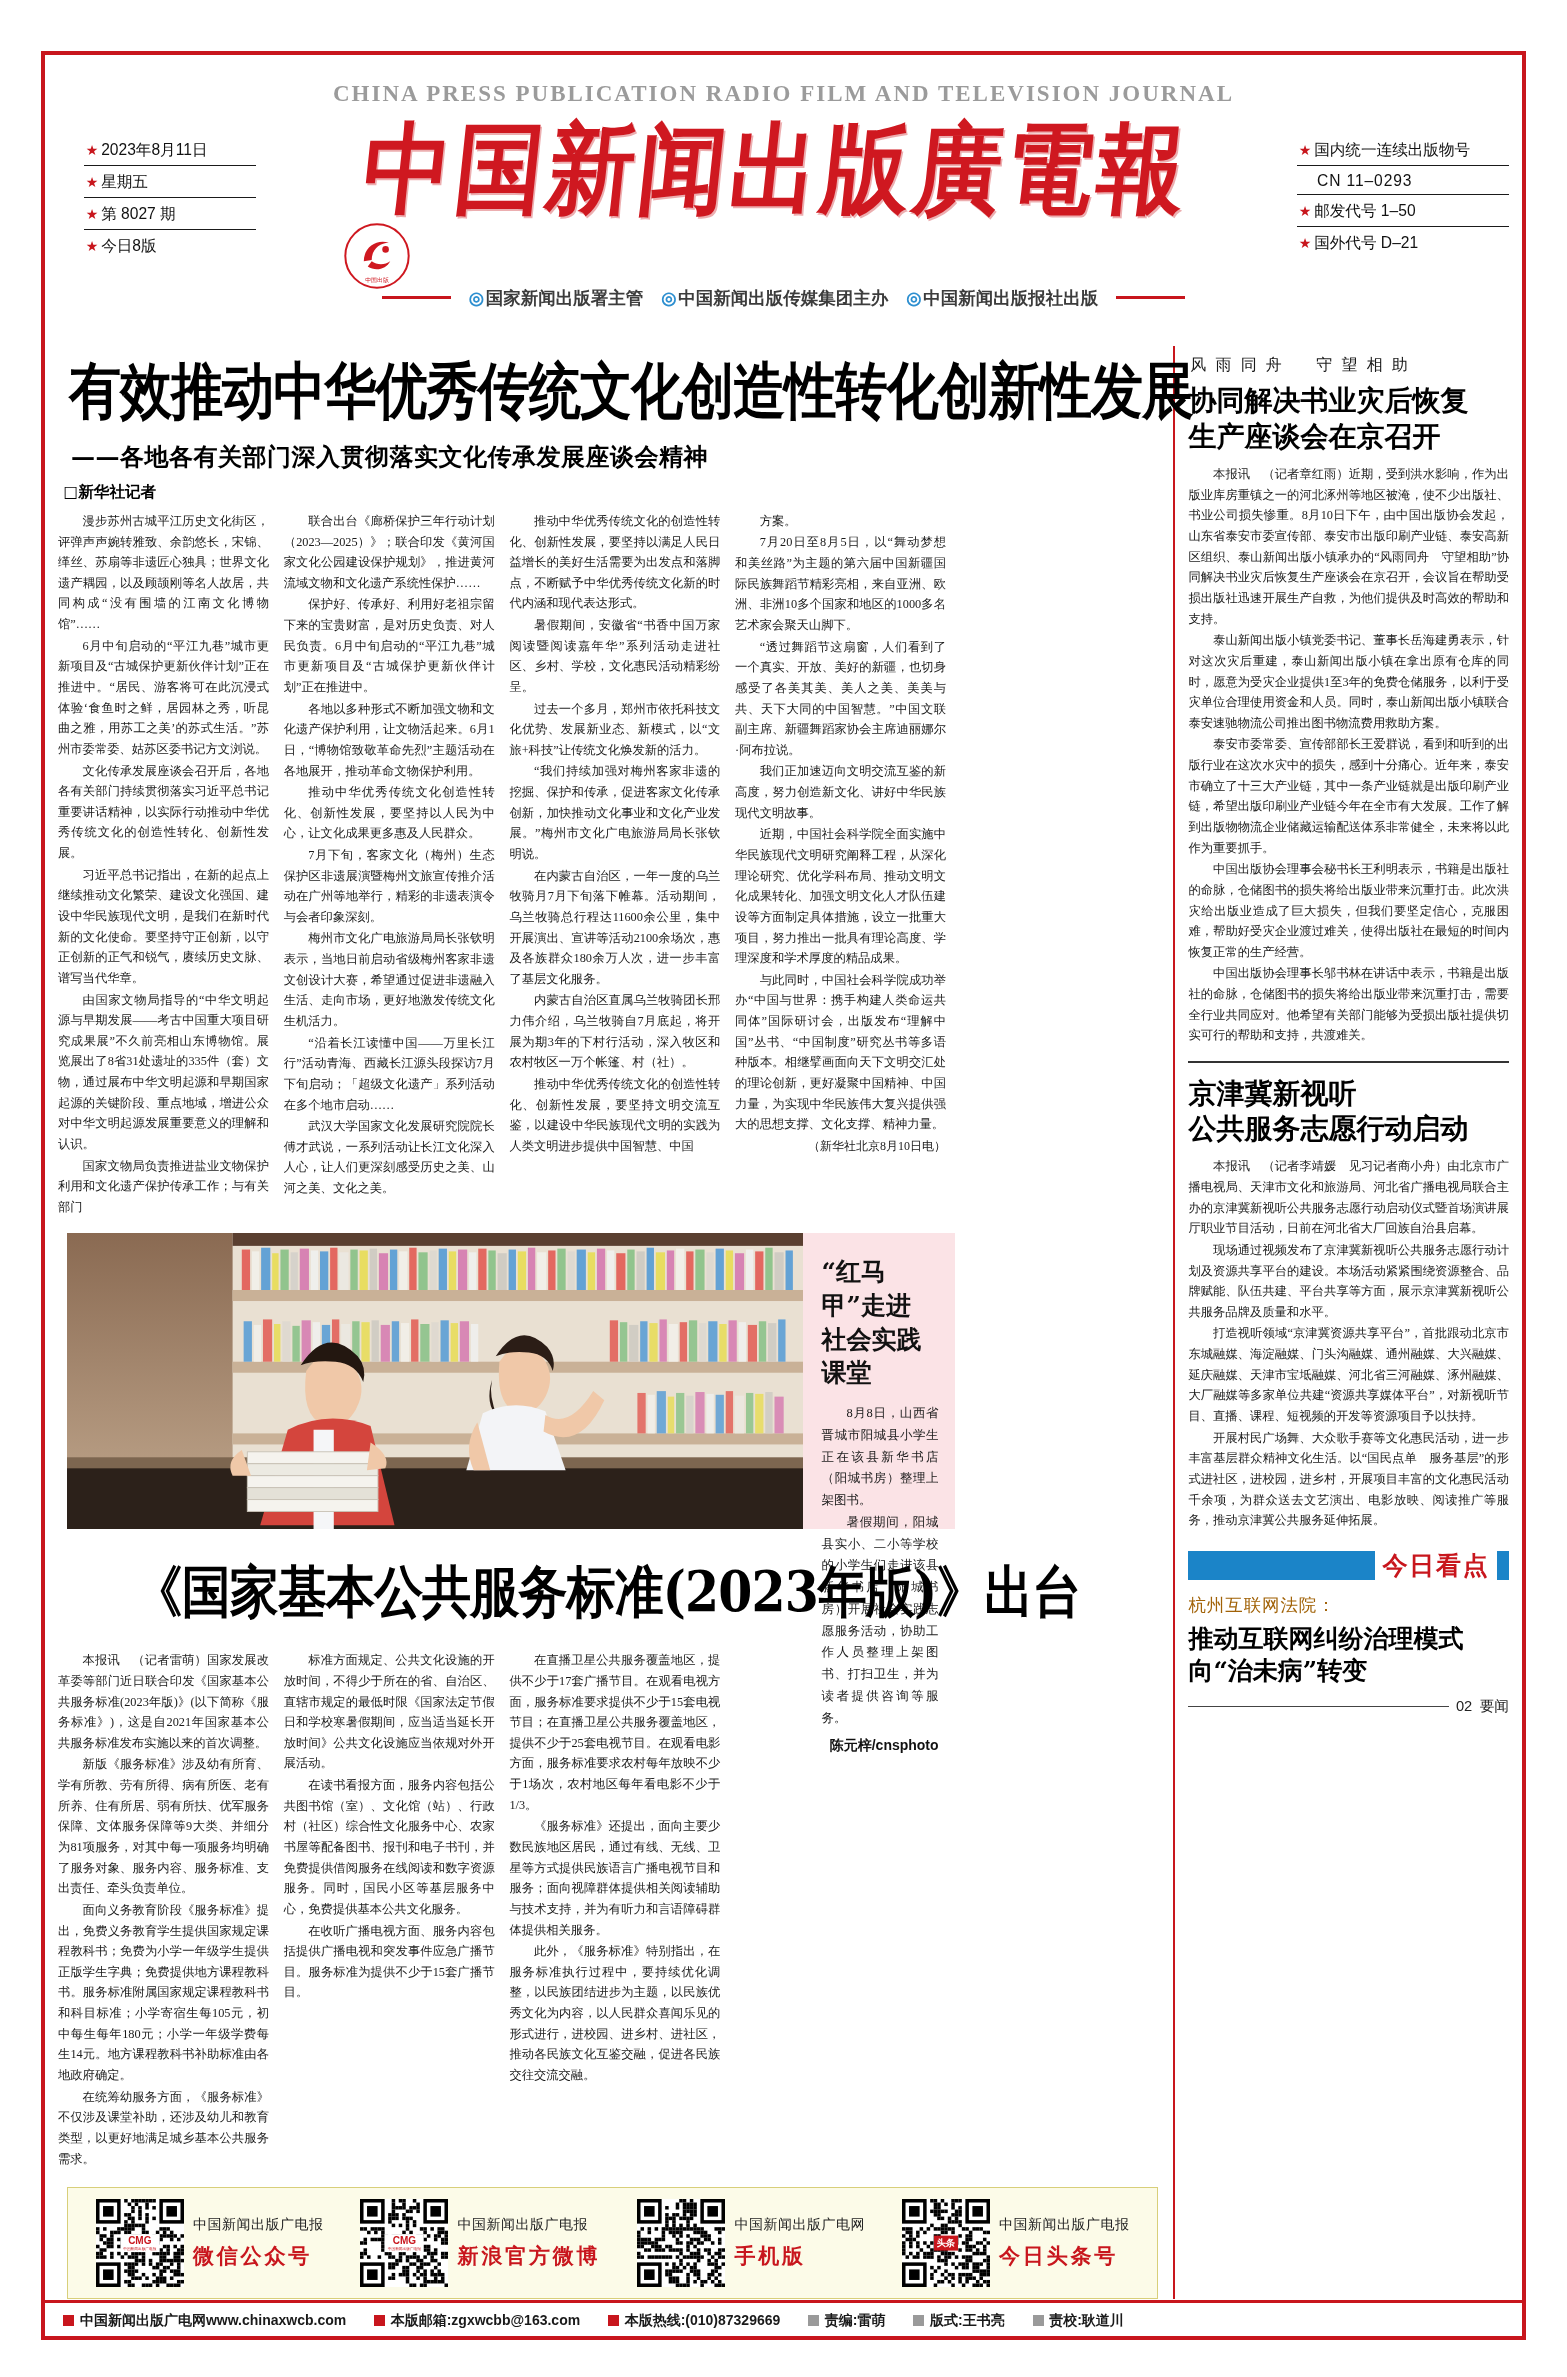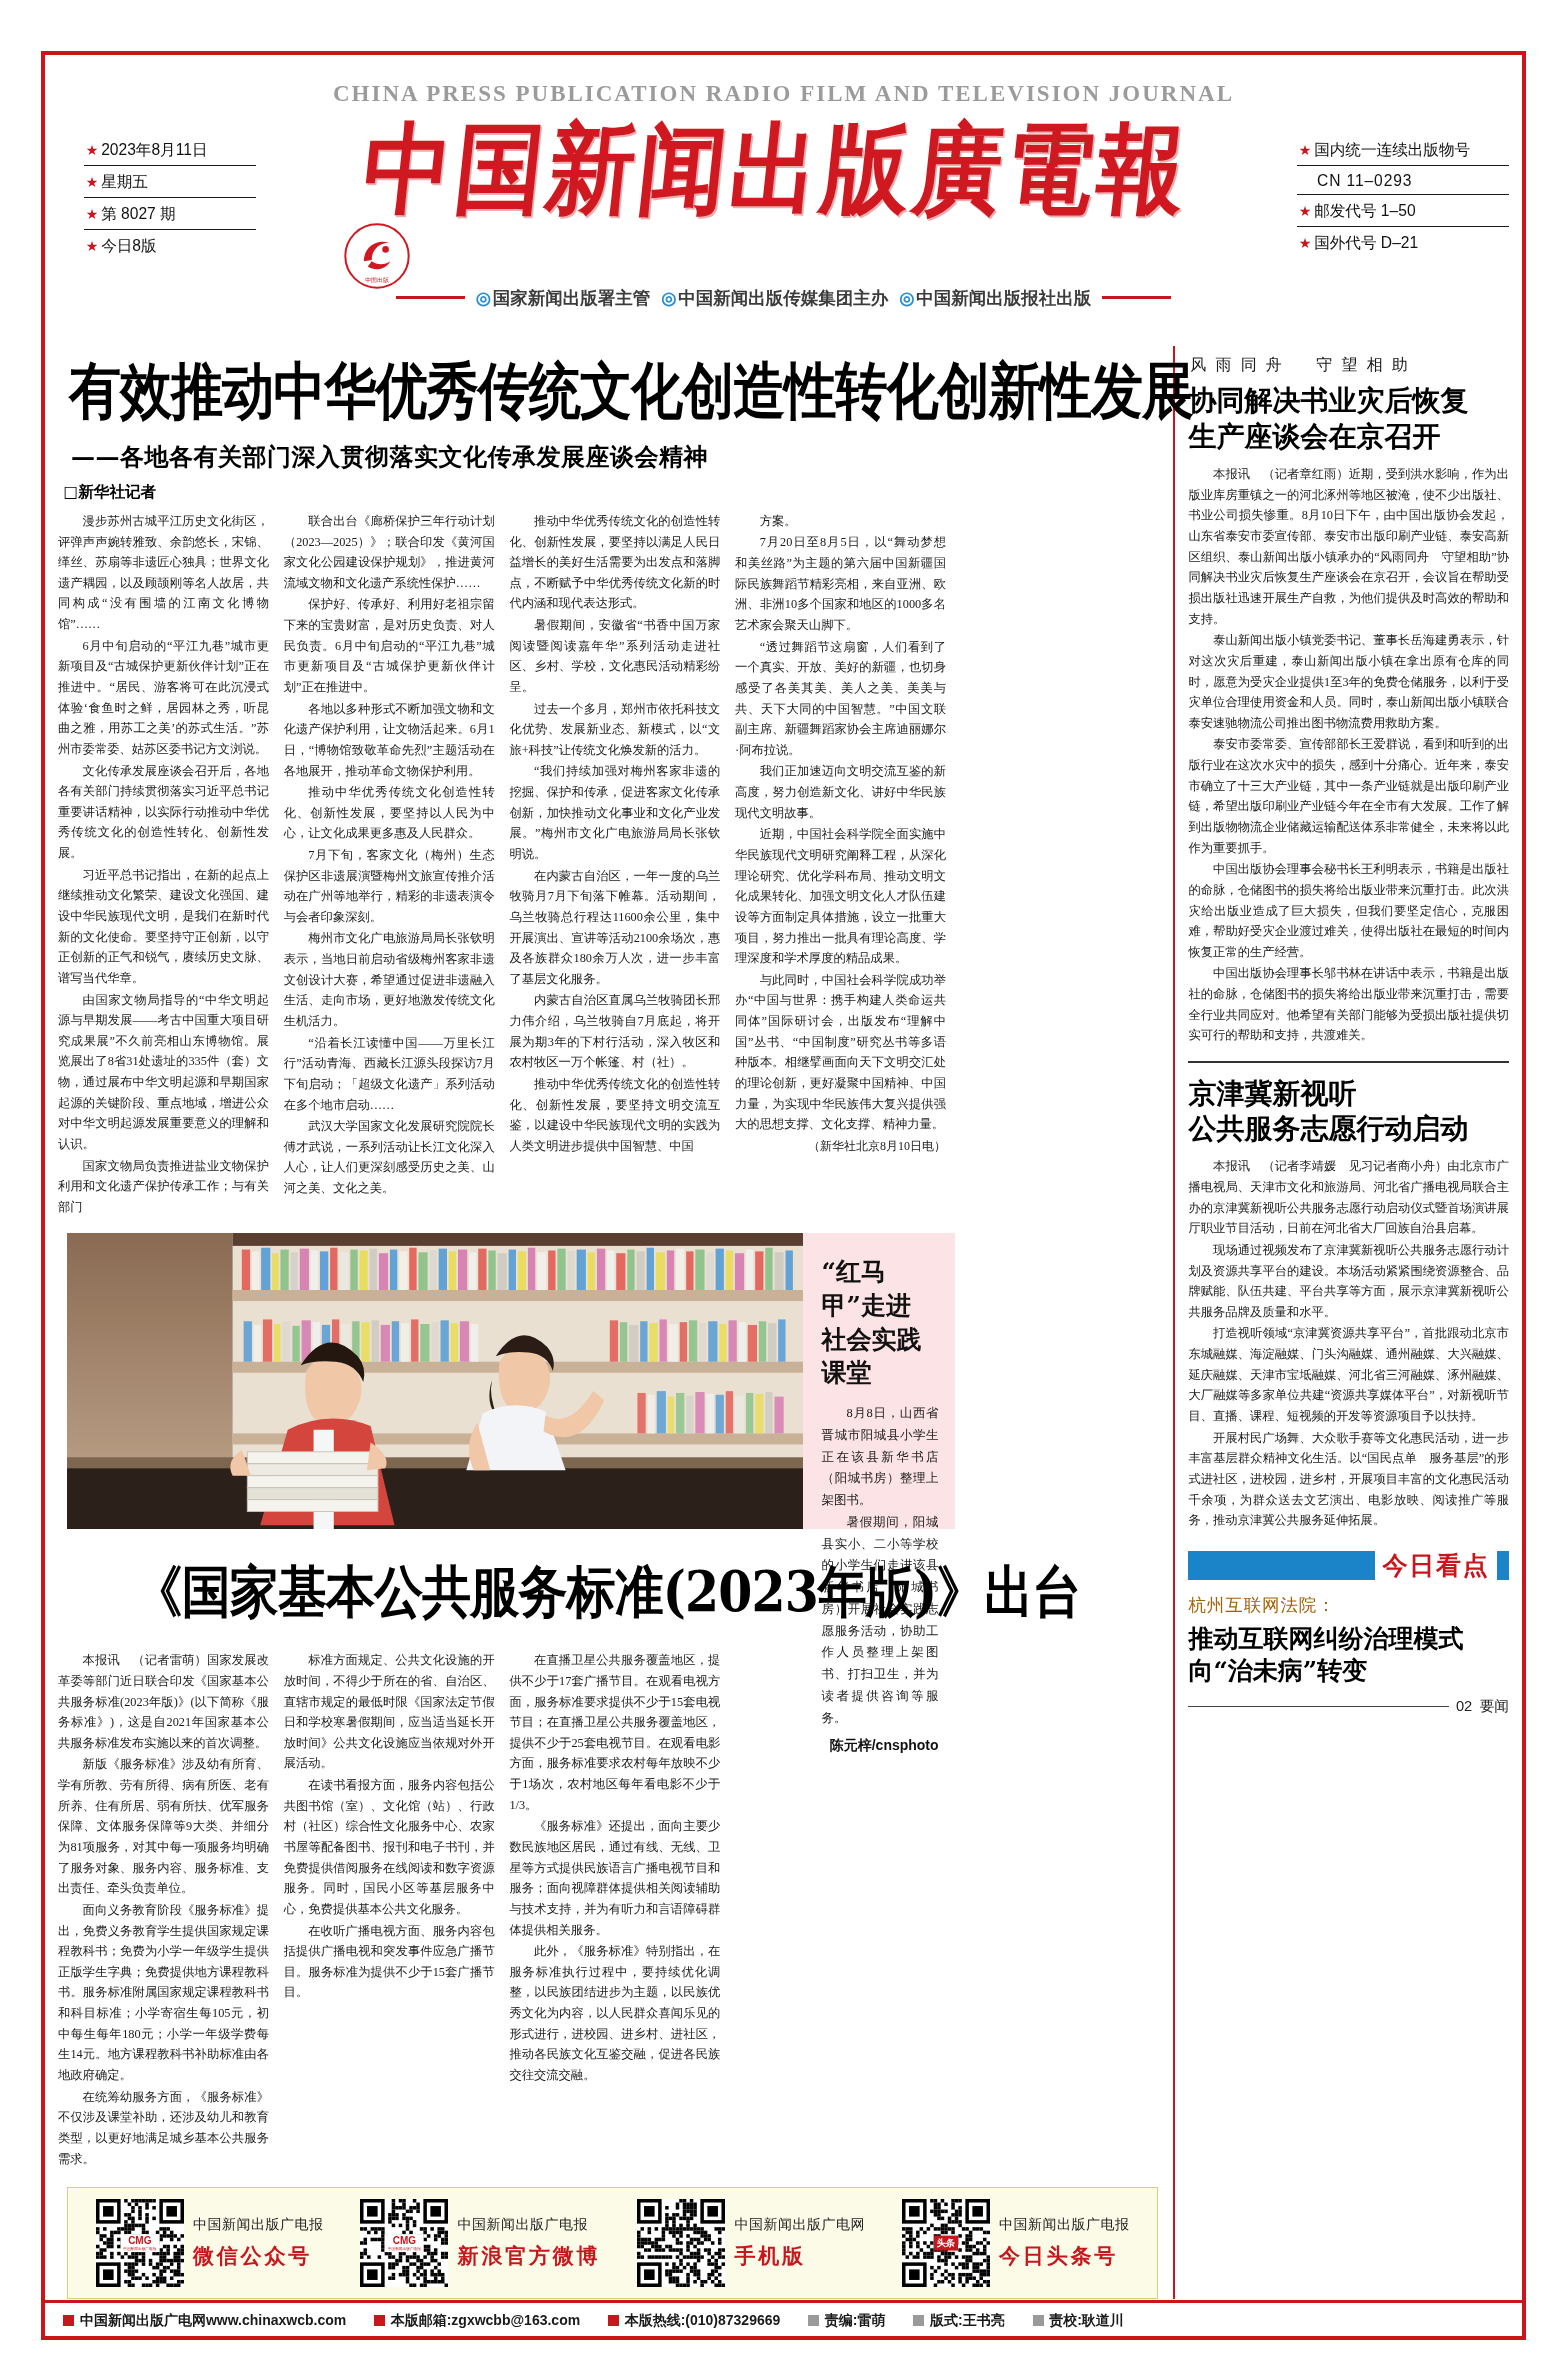--- a/index.html
+++ b/index.html
@@ -61,21 +61,21 @@
     text-shadow: 1.8px 1.8px 0 rgba(200,22,29,.35);
     margin-top: 3.7px;
   }
   .seal {
     position: absolute;
     left: 88px; top: 109px;
     width: 66px; height: 66px;
   }
   .credits {
     display: flex; align-items: center; justify-content: center;
-    gap: 11px; margin-top: 24px;
+    gap: 18px; margin-top: 24px;
   }
   .cred-rule { height: 3.7px; background: #c8161d; width: 69px; }
   .cred-item {
     font-family: "Liberation Sans", sans-serif;
     font-weight: 700;
     font-size: 17.5px; color: #3c3c3c;
     white-space: nowrap;
   }
   .cred-item .ring { color: #2d8fd0; font-size: 17.5px; margin-right: 1.8px; }
 

